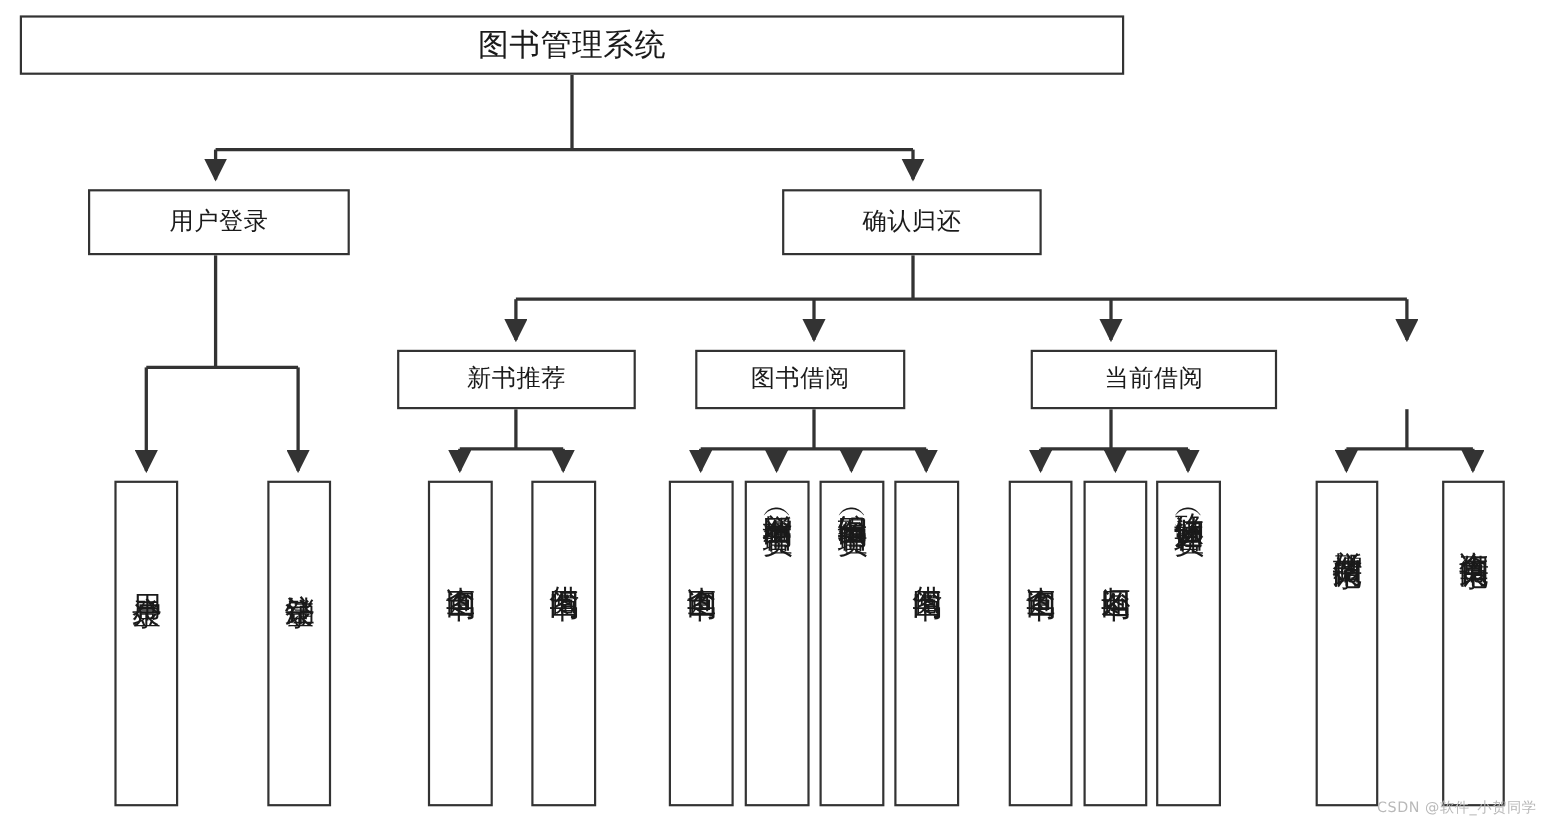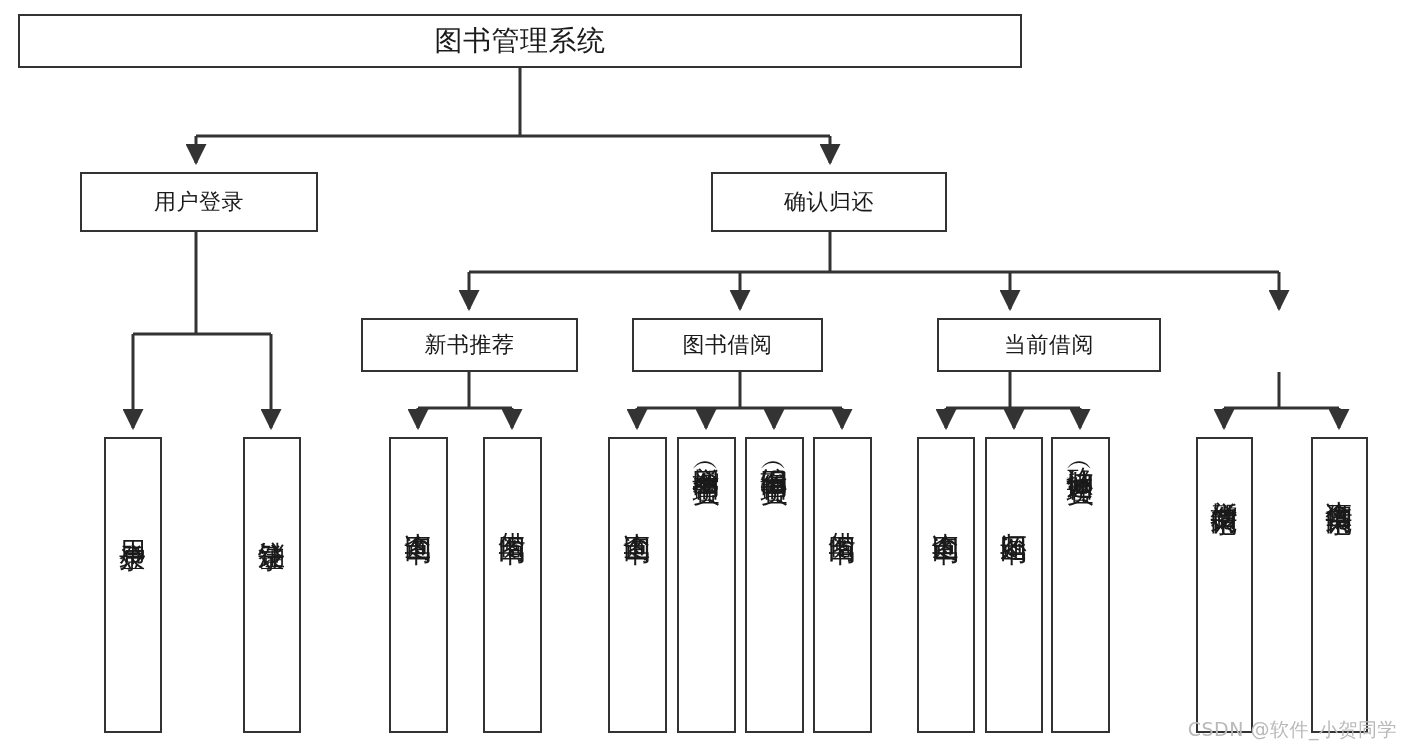--- a/index.html
+++ b/index.html
@@ -60,21 +60,21 @@
     text-orientation: upright;
     font-size: 27px;
     line-height: 1;
     letter-spacing: 2px;
     white-space: nowrap;
   }
   #watermark {
     position: absolute;
     right: 8px;
     bottom: 4px;
-    font-size: 19px;
+    font-size: 13px;
     color: #b9b9b9;
     z-index: 5;
     white-space: nowrap;
     letter-spacing: 0.5px;
   }
 </style>
 </head>
 <body>
 
 <div id="canvas">

